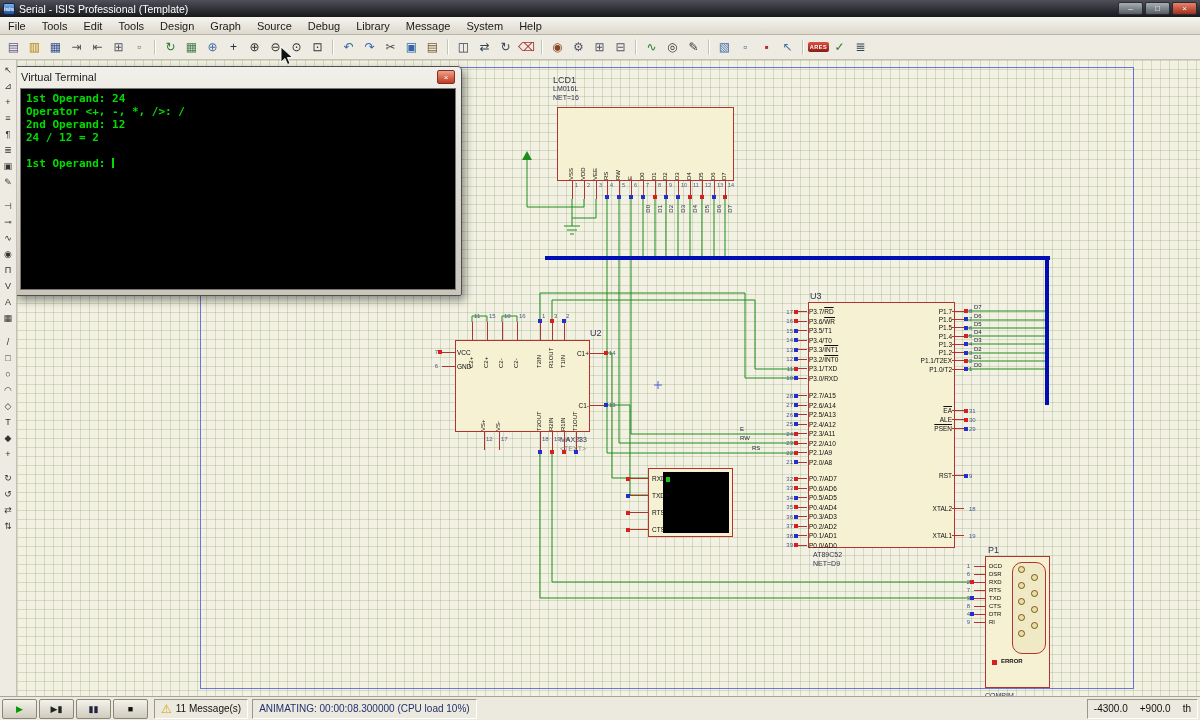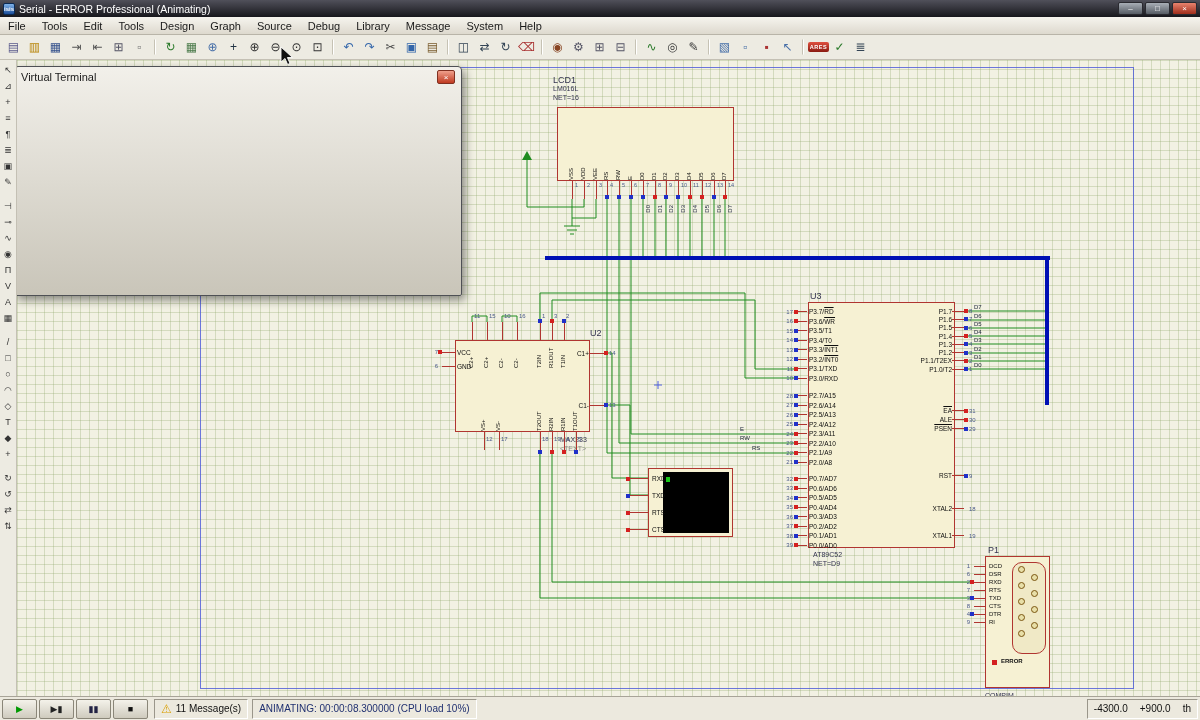--- a/index.html
+++ b/index.html
@@ -129,21 +129,21 @@
   .statustext{color:#203070}
   .coordpanel{margin-left:auto;font-size:10px;color:#111;gap:6px}
 
   .cursor-arrow{position:absolute;left:280px;top:46px;z-index:50}
 </style>
 </head>
 <body>
 
 <div class="titlebar">
   <div class="app-icon">isis</div>
-  <span>Serial - ERROR Professional (Animating)</span>
+  <span>Serial - ISIS Professional (Template)</span>
   <div class="winbtns">
     <div class="winbtn">–</div>
     <div class="winbtn">□</div>
     <div class="winbtn close">×</div>
   </div>
 </div>
 
 <div class="menubar">
 
 <span class="menu-item">File</span>
@@ -1067,20 +1067,31 @@
       <span class="nlbl" style="left: 740px; top: 435px;">RW</span>
       <span class="nlbl" style="left: 752px; top: 445px;">RS</span>
     </div>
 </div>
 
 <div class="vtwin">
   <div class="tbar">
     <span>Virtual Terminal</span>
     <div class="vclose">×</div>
   </div>
+  <div class="vtscreen">
+    <div>
+
+    <div class="vline">1st Operand: 24</div>
+        <div class="vline">Operator &lt;+, -, *, /&gt;: /</div>
+        <div class="vline">2nd Operand: 12</div>
+        <div class="vline">24 / 12 = 2</div>
+        <div class="vline"></div>
+      </div>
+    <div class="vline"><span>1st Operand: </span><span class="vcursor"></span></div>
+  </div>
 </div>
 
 <svg class="cursor-arrow" width="16" height="22">
   <path d="M1,1 L1,16 L5,12.5 L7.6,18.5 L10,17.4 L7.4,11.5 L12.5,11.5 Z" fill="#111" stroke="#fff" stroke-width="0.9"></path>
 </svg>
 
 <div class="statusbar">
   <div style="display:flex">
 
   <div class="abtn" style="color: rgb(0, 153, 0);">

